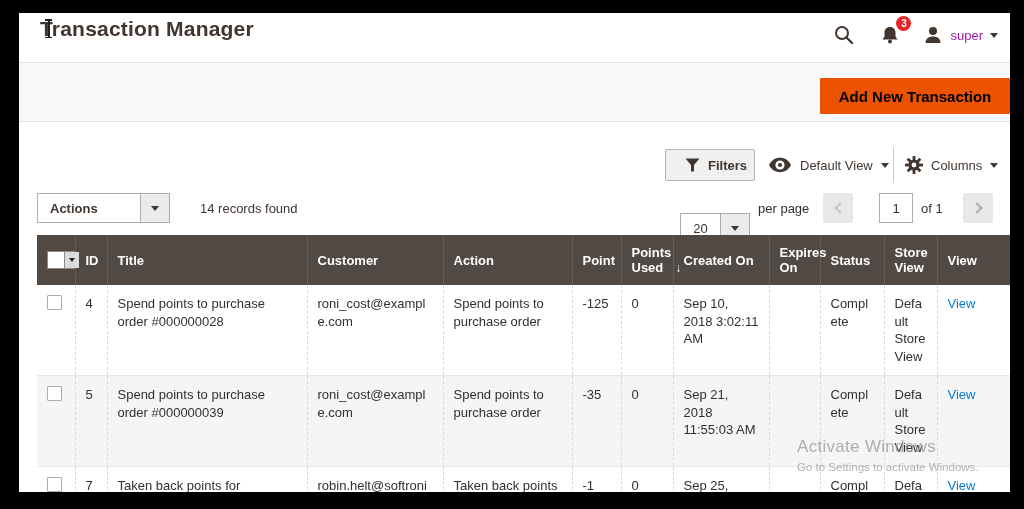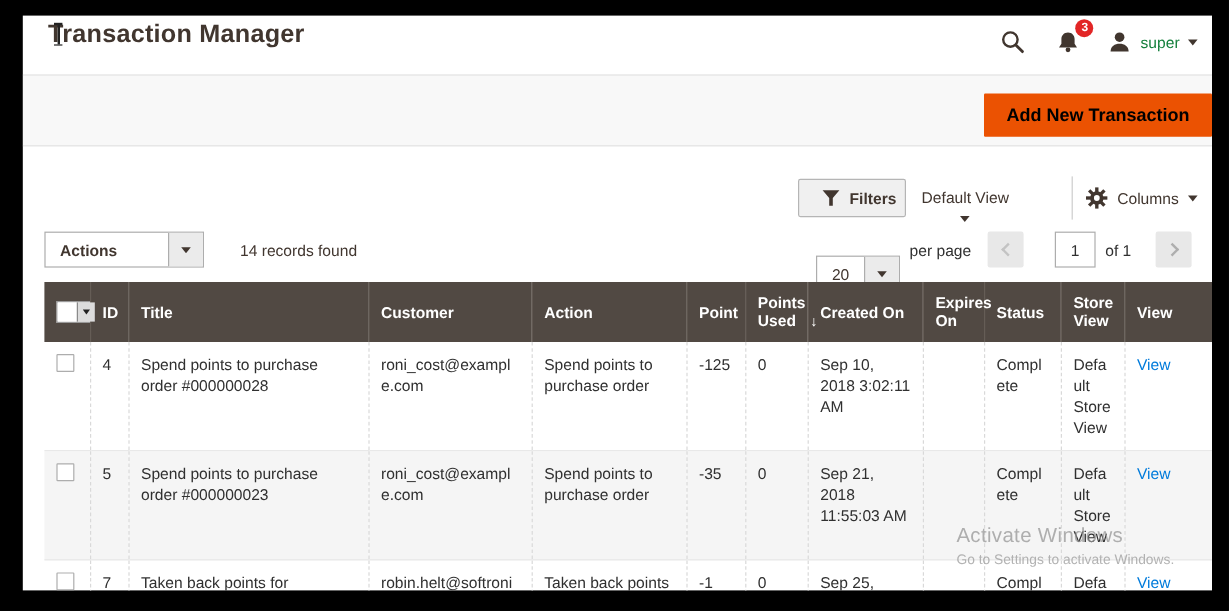--- a/index.html
+++ b/index.html
@@ -18,21 +18,21 @@
   .ibeam .h1 { top:0; } .ibeam .h2 { bottom:0; }
 
   .hdr-icons { position:absolute; right:12px; top:6px; height:32px; display:flex;
                align-items:center; gap:0; }
   .icon-btn { position:relative; display:flex; align-items:center; justify-content:center;
               padding:0 12px; height:32px; cursor:pointer; }
   .badge { position:absolute; top:-3px; right:2px; min-width:15px; height:15px; background:#e22626;
            color:#fff; font-size:10px; font-weight:bold; border-radius:8px; display:flex;
            align-items:center; justify-content:center; padding:0 3px; }
   .user-area { display:flex; align-items:center; gap:7px; padding-left:10px; cursor:pointer; }
-  .user-name { font-size:13px; color:#15803d; }
+  .user-name { font-size:13px; color:#a21caf; }
   .caret { width:0; height:0; border-left:4px solid transparent; border-right:4px solid transparent;
            border-top:5px solid #41362f; display:inline-block; }
 
   
   .action-band { position:absolute; left:0; top:49px; width:991px; height:60px; background:#f8f8f8;
                  border-top:1px solid #e3e3e3; border-bottom:1px solid #e3e3e3; }
   .add-btn { position:absolute; right:0px; top:15px; width:190px; height:36px; background:#eb5202;
              color:#000000; font-size:15px; font-weight:bold; border:none; border-radius:1px;
              display:flex; align-items:center; justify-content:center; cursor:pointer;
              font-family:inherit; }
@@ -153,21 +153,21 @@
       <button class="add-btn">Add New Transaction</button>
     </div>
 
     <div class="view-toolbar">
       <button class="filters-btn">
         <svg width="15" height="14" viewBox="0 0 15 14">
             <path d="M0.5 0.5 L14.5 0.5 L9 7 L9 13.5 L6 13.5 L6 7 Z" fill="#41362f"></path>
           </svg>
         <span>Filters</span>
       </button>
-      <button class="plain-btn" style="left:749px;flex-direction:column;">
+      <button class="plain-btn" style="left:749px;">
         <svg width="24" height="16" viewBox="0 0 24 16">
             <path d="M1 8 C4 2.5 8 0.8 12 0.8 C16 0.8 20 2.5 23 8 C20 13.5 16 15.2 12 15.2 C8 15.2 4 13.5 1 8 Z" fill="#41362f"></path>
             <circle cx="12" cy="8" r="4.6" fill="#fff"></circle>
             <circle cx="12" cy="8" r="2.1" fill="#41362f"></circle>
           </svg>
         <span>Default View</span>
         <span class="caret"></span>
       </button>
       <div class="tb-divider"></div>
       <button class="plain-btn" style="left:886px;">
@@ -269,21 +269,21 @@
     <td>Sep 10, 2018 3:02:11 AM</td>
     <td></td>
     <td>Complete</td>
     <td>Default Store View</td>
     <td><a class="view-link">View</a></td>
   </tr>
 
   <tr>
     <td><span class="row-checkbox"></span></td>
     <td>5</td>
-    <td>Spend points to purchase order #000000023</td>
+    <td>Spend points to purchase order #000000039</td>
     <td>roni_cost@example.com</td>
     <td>Spend points to purchase order</td>
     <td>-35</td>
     <td>0</td>
     <td>Sep 21, 2018 11:55:03 AM</td>
     <td></td>
     <td>Complete</td>
     <td>Default Store View</td>
     <td><a class="view-link">View</a></td>
   </tr>

